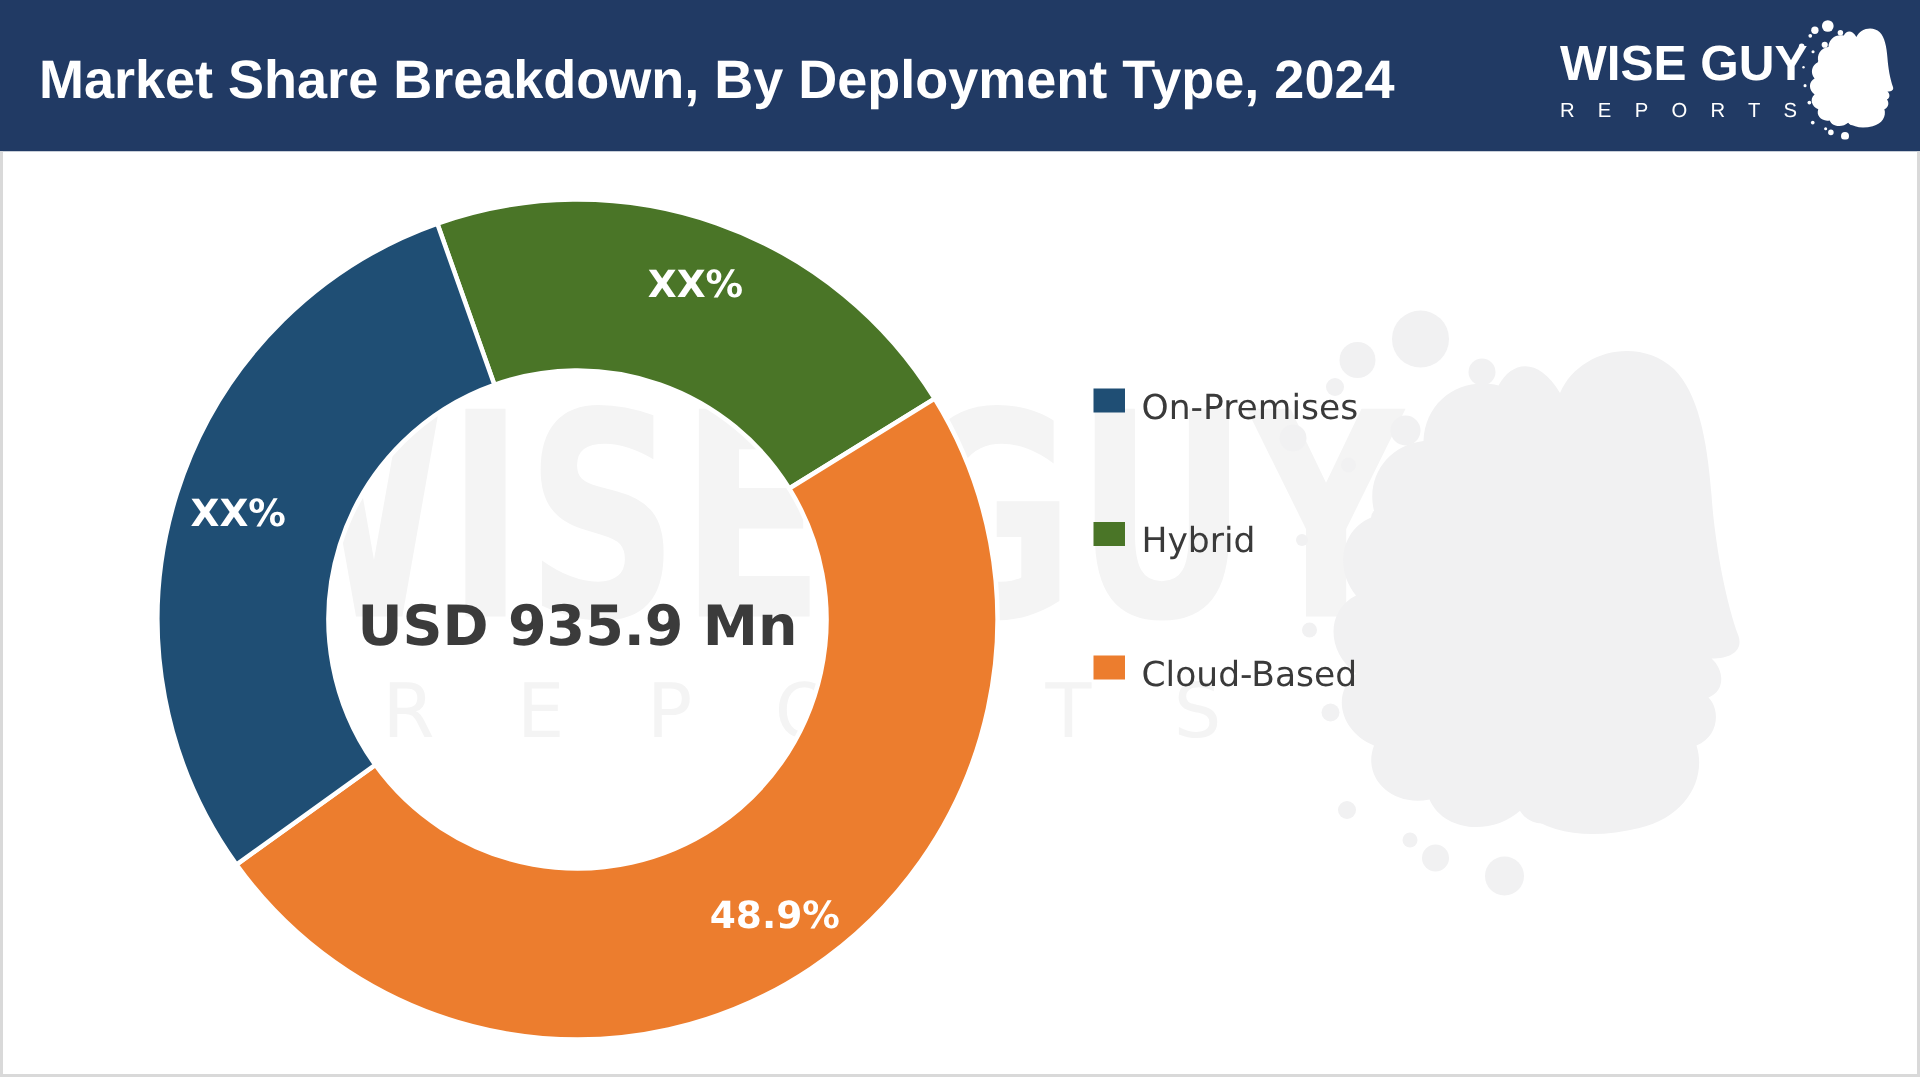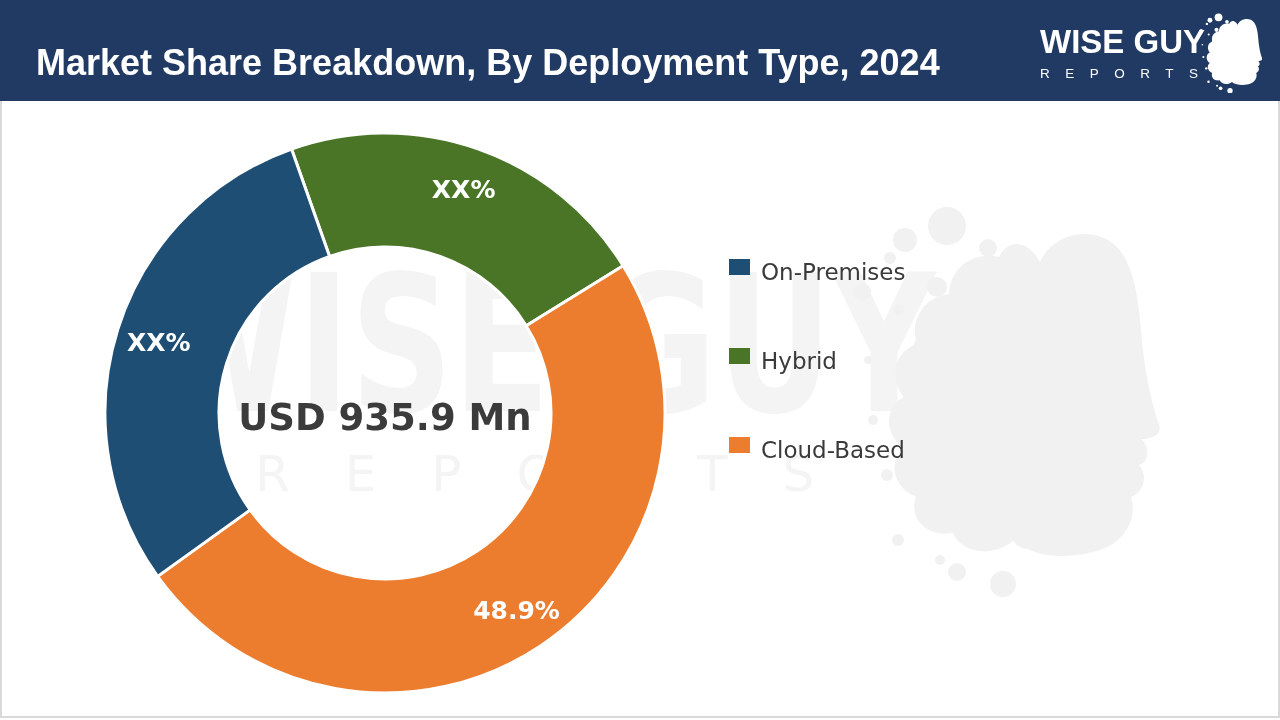--- a/index.html
+++ b/index.html
@@ -1,21 +1,21 @@
 <!DOCTYPE html>
 <html><head>
 <meta charset="utf-8">
 <style>
   html,body{margin:0;padding:0}
   body{width:1280px;height:720px;overflow:hidden;background:#ffffff;
        font-family:"DejaVu Sans",sans-serif;position:relative}
 
   
   .header{position:absolute;top:0;left:0;width:1280px;height:101px;background:#213A64}
-  .header h1{position:absolute;left:24px;top:0;margin:12px;line-height:101px;color:#ffffff;
+  .header h1{position:absolute;left:24px;top:0;margin:2px;line-height:101px;color:#ffffff;
              font-family:"Liberation Sans",sans-serif;font-weight:bold;font-size:36px;white-space:nowrap}
   .logo{position:absolute;right:13px;top:8px;width:235px;height:85px}
   .logo-main{font-family:"Liberation Sans",sans-serif;font-weight:600;font-size:33px;fill:#ffffff}
   .logo-sub{font-family:"Liberation Sans",sans-serif;font-weight:400;font-size:13.5px;
             fill:#ffffff;letter-spacing:15.5px}
 
   
   .content{position:absolute;top:101px;left:0;width:1276px;height:615px;background:#ffffff;
            border-left:2px solid #d9d9d9;border-right:2px solid #d9d9d9;border-bottom:2px solid #d9d9d9;
            overflow:hidden}

